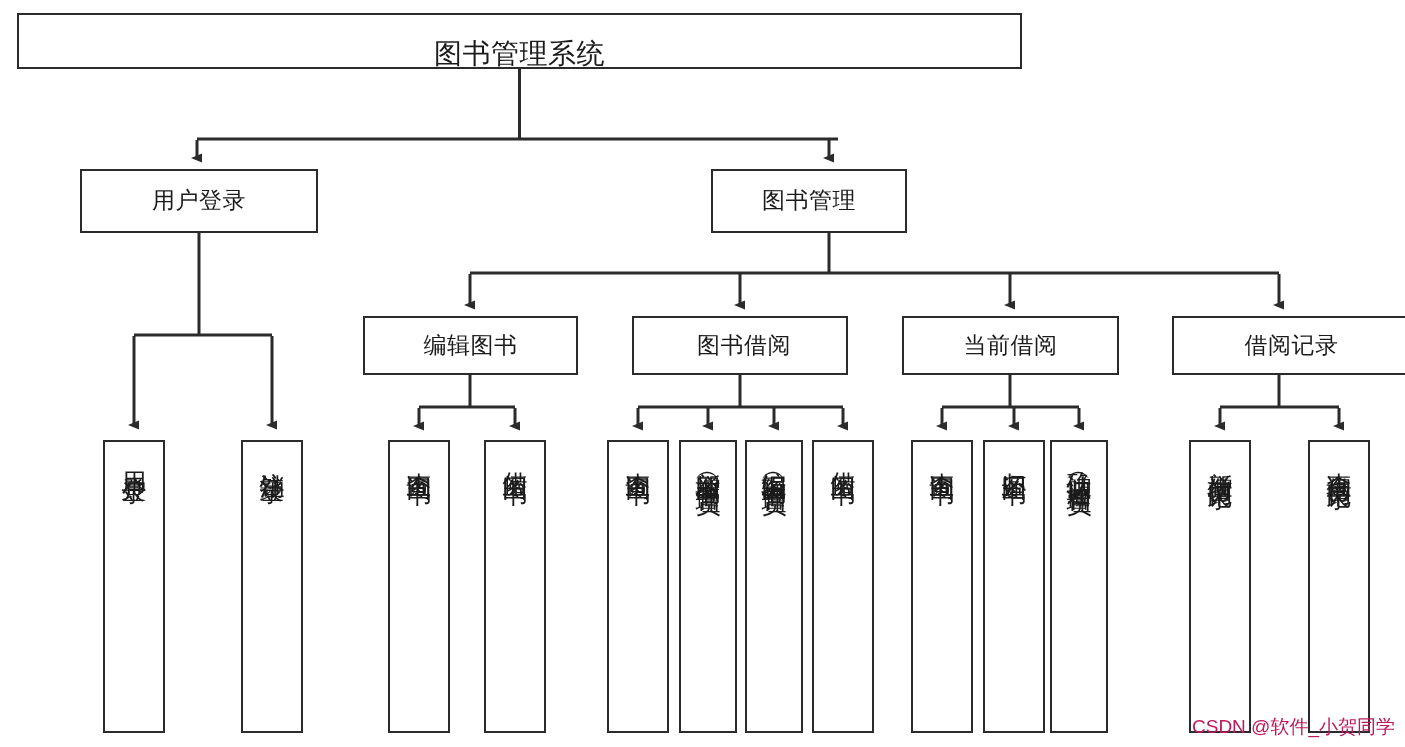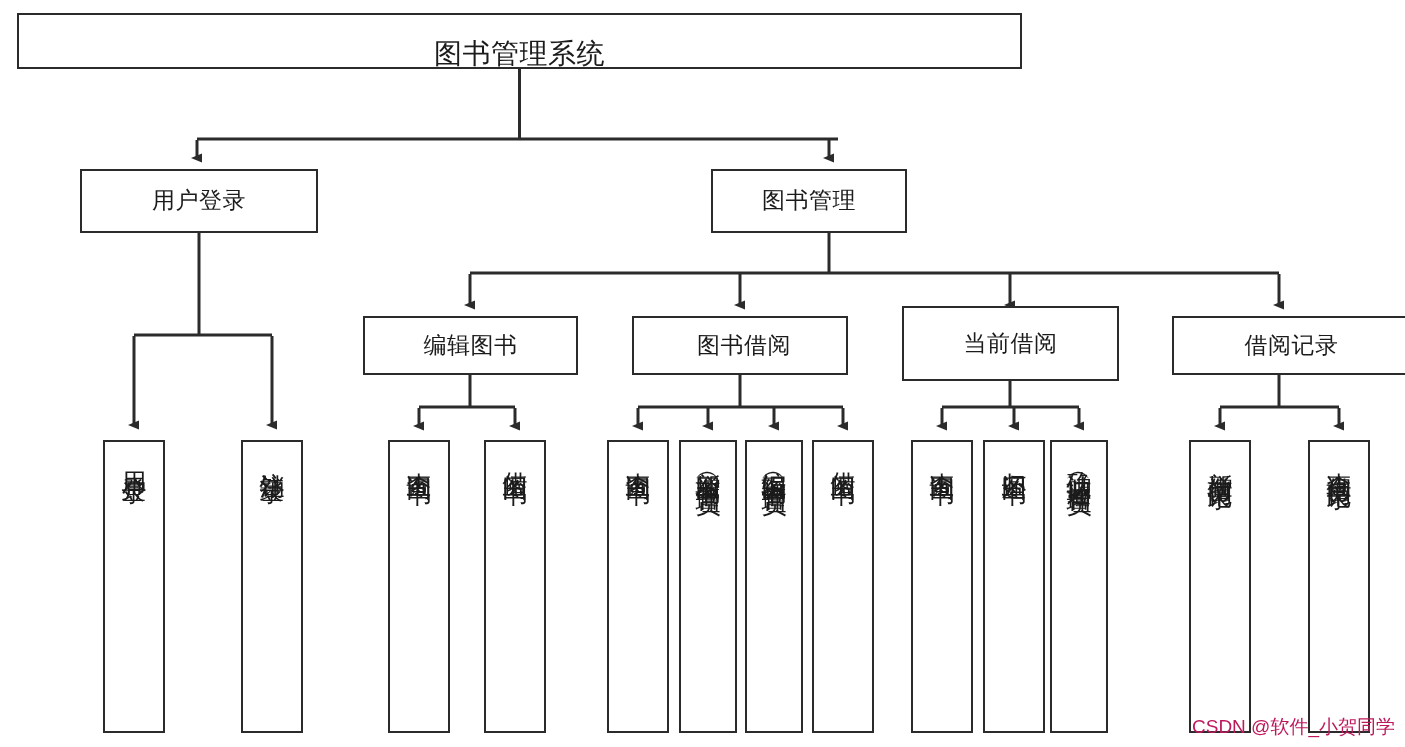--- a/index.html
+++ b/index.html
@@ -140,21 +140,21 @@
   <div class="node horiz" style="left: 711px; top: 169px; width: 196px; height: 64px;">
     <span class="label">图书管理</span>
   </div>
 
   <div class="node horiz" style="left: 363px; top: 316px; width: 215px; height: 59px;">
     <span class="label">编辑图书</span>
   </div>
   <div class="node horiz" style="left: 632px; top: 316px; width: 216px; height: 59px; padding-left: 8px;">
     <span class="label">图书借阅</span>
   </div>
-  <div class="node horiz" style="left: 902px; top: 306px; width: 217px; height: 75px;">
+  <div class="node horiz" style="left: 902px; top: 316px; width: 217px; height: 59px;">
     <span class="label">当前借阅</span>
   </div>
   <div class="node horiz" style="left: 1172px; top: 316px; width: 239px; height: 59px;">
     <span class="label">借阅记录</span>
   </div>
 
   <div class="node leaf" style="left: 103px; top: 440px; width: 62px; height: 293px;">
     <span class="label">用户登录</span>
   </div>
   <div class="node leaf" style="left: 241px; top: 440px; width: 62px; height: 293px;">

